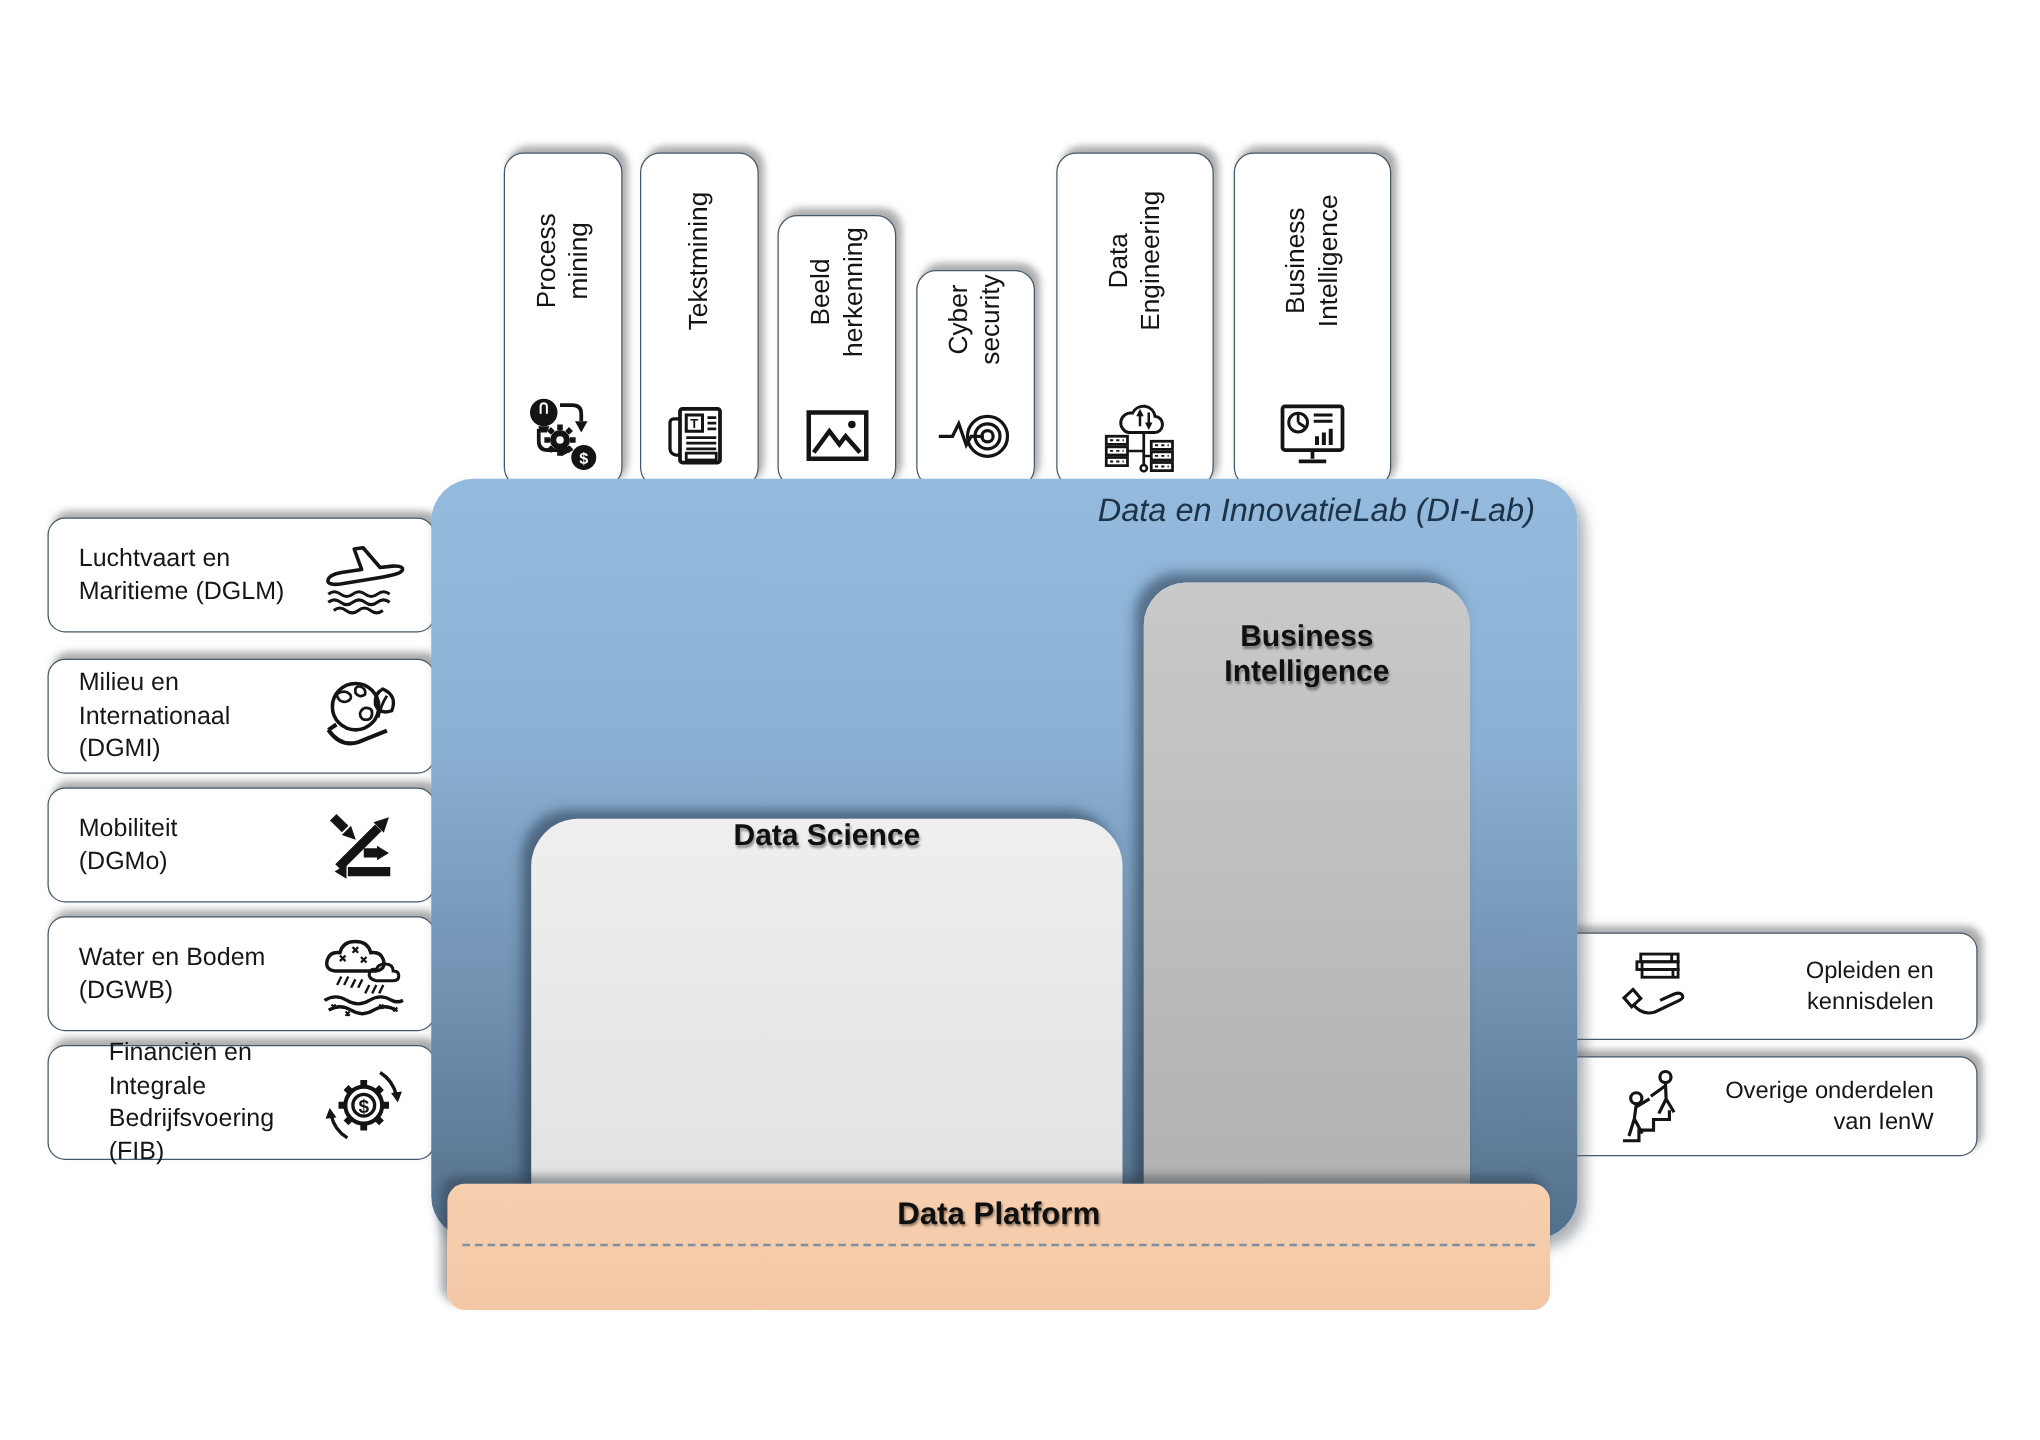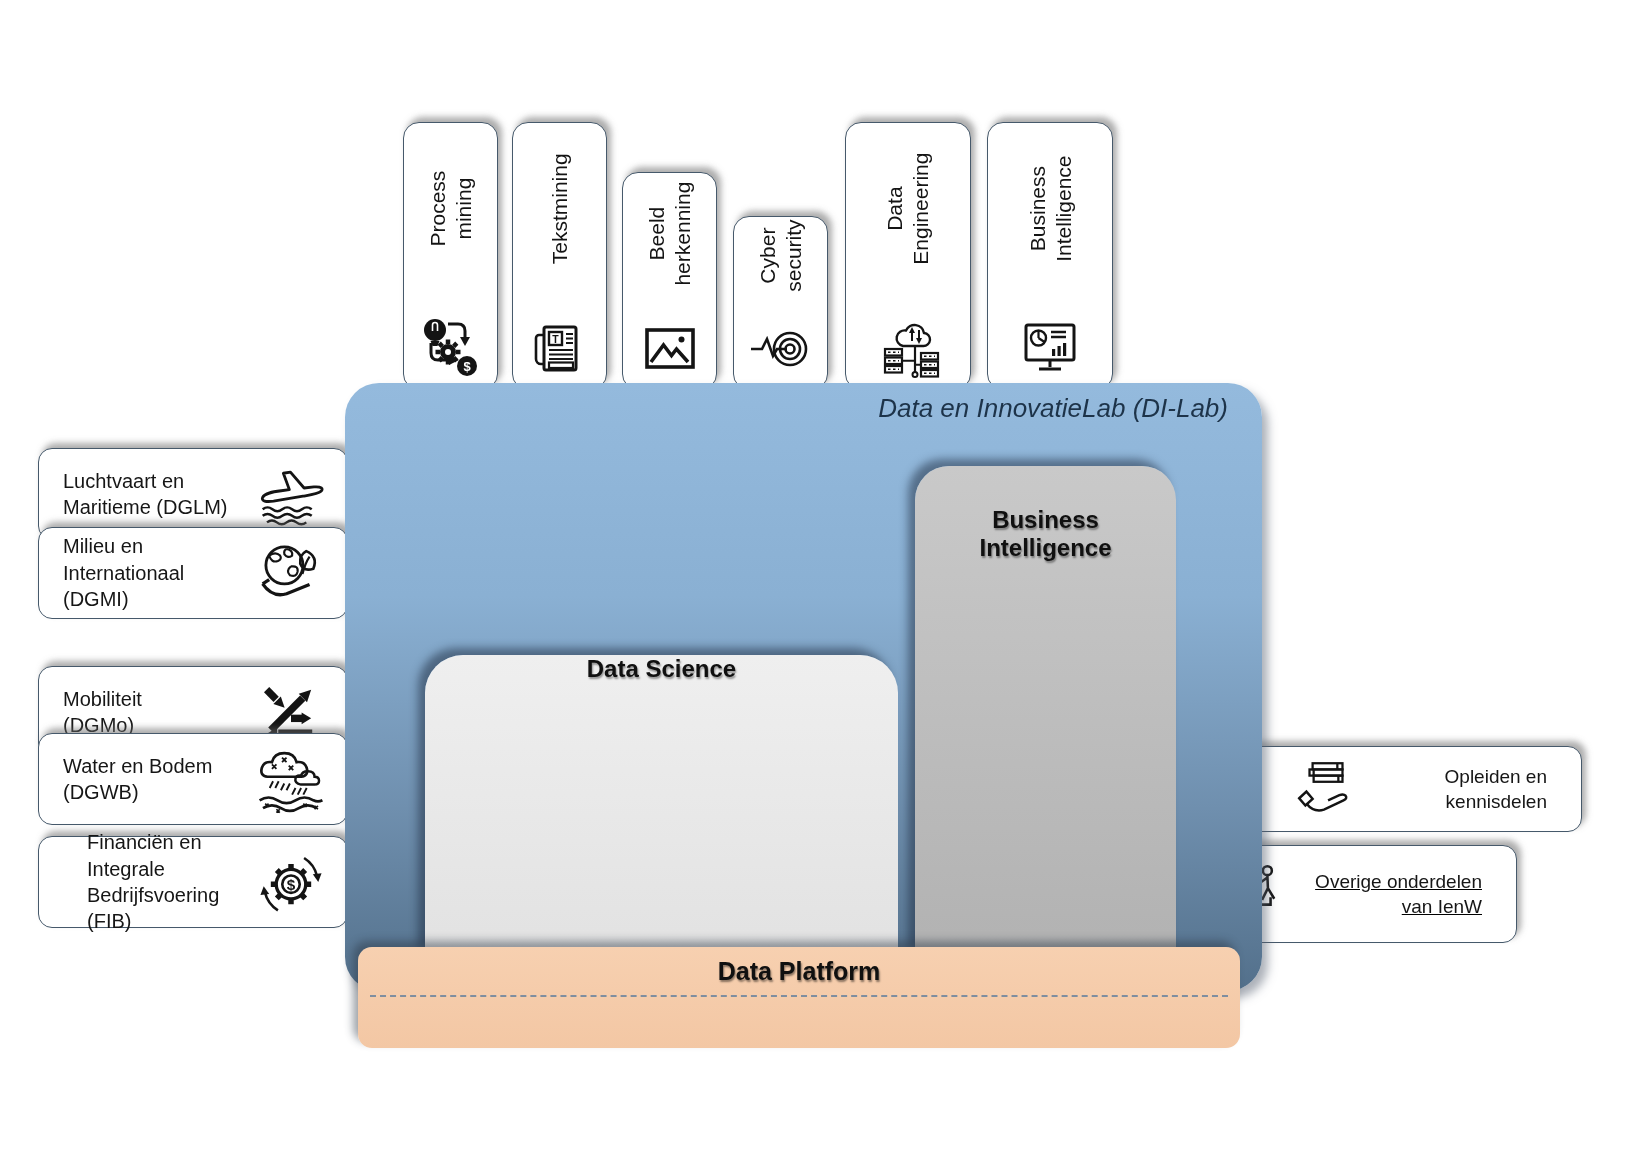--- a/index.html
+++ b/index.html
@@ -57,21 +57,21 @@
     border-radius:34px 34px 0 0; z-index:3;
     background:linear-gradient(180deg,#c9c9c9,#b2b2b2);
     box-shadow:-7px -7px 9px rgba(25,40,60,.5);
     text-align:center;
   }
   .inner-title {
     display:inline-block; white-space:pre-line;
     font-size:24px; font-weight:600; color:#101010;
     text-shadow:1px 2px 2px rgba(0,0,0,.4); line-height:1.18;
   }
-  .bi-box .inner-title { margin-top:40px; }
+  .bi-box .inner-title { margin-top:30px; }
 
   
   .platform {
     position:absolute; left:358px; top:947px; width:882px; height:101px;
     border-radius:14px; z-index:4;
     background:linear-gradient(180deg,#f7d0b0,#f3c7a4);
     box-shadow:-5px -6px 8px rgba(40,50,65,.45);
     text-align:center;
   }
   .platform-title {
@@ -209,21 +209,21 @@
           <path d="M34 17 h15 M34 22 h15" stroke-width="2.4"></path>
           <rect x="35" y="34" width="3.2" height="7" fill="#141414" stroke="none"></rect>
           <rect x="40.5" y="31" width="3.2" height="10" fill="#141414" stroke="none"></rect>
           <rect x="46" y="28" width="3.2" height="13" fill="#141414" stroke="none"></rect>
           <path d="M33 45 v7 M22 54 h22" stroke-width="3"></path>
         </g>
       </svg>
     </div>
   </div>
 
-  <div class="wcard hcard left-card" style="left:38px;top:448px;width:310px;height:92px;">
+  <div class="wcard hcard left-card" style="left:38px;top:414px;width:310px;height:92px;">
     <div class="hlabel">Luchtvaart en
 Maritieme (DGLM)</div>
     <div class="hicon">
       <svg width="78" height="72" viewBox="0 0 66 66">
         <g fill="none" stroke="#141414" stroke-width="2.6" stroke-linejoin="round">
           <path d="M7 36 C9 32 16 31 24 30 L31.5 29 L26 14 L32.5 13 L45 27.5 L54 26.5 C61 26 63 28 60.5 30.5 C58 33 50 34 44 35 L17 39.5 C10 40.5 5.5 39.5 7 36 Z"></path>
           <path d="M7 47 q4.5 -3.5 9 0 t9 0 t9 0 t9 0 t9 0" stroke-width="2.2"></path>
           <path d="M7 53 q4.5 -3.5 9 0 t9 0 t9 0 t9 0 t9 0" stroke-width="2.2"></path>
           <path d="M11 59 q4.5 -3.5 9 0 t9 0 t9 0 t9 0" stroke-width="2.2"></path>
         </g>
@@ -241,21 +241,21 @@
           <path d="M13 17 q6 -4 10 0 q2 3 -2 5 q-6 2 -8 -5 M29 11 q6 1 5 6 q-4 3 -7 -1 q-1 -4 2 -5 M33 27 q7 -1 6 5 q-1 5 -7 3 q-4 -4 1 -8" stroke-width="2"></path>
           <path d="M47 13 q11 5 6.5 16 q-9 3 -12 -4.5 q-1 -8 5.5 -11.5 z" stroke-width="2.4"></path>
           <path d="M50 18 q-4 6 -6.5 16" stroke-width="2"></path>
           <path d="M7 43 q9 13 22 9 l21 -8.5" stroke-width="3"></path>
           <path d="M7 43 l6 -4" stroke-width="3"></path>
         </g>
       </svg>
     </div>
   </div>
 
-  <div class="wcard hcard left-card" style="left:38px;top:666px;width:310px;height:92px;">
+  <div class="wcard hcard left-card" style="left:38px;top:630px;width:310px;height:92px;">
     <div class="hlabel">Mobiliteit
 (DGMo)</div>
     <div class="hicon">
       <svg width="72" height="70" viewBox="0 0 66 66">
         <g stroke="#141414" stroke-width="7" fill="none">
           <path d="M14 50 L44 20"></path>
           <path d="M10 12 L19 21"></path>
           <path d="M33 39 h11"></path>
           <path d="M53 53 H21"></path>
         </g>
@@ -316,21 +316,21 @@
           <path d="M44 8 v6 M21 14 v6 M45 20 v6"></path>
           <path d="M14 47 q7 9 17 6 l19 -9 q4 -2 2 -4.5 q-2 -2 -6 -0.5 l-11 5" stroke-width="2.4"></path>
           <polygon points="7,42 14,35.5 20,42.5 13,49" stroke-width="2.4"></polygon>
         </g>
       </svg>
     </div>
     <div class="hlabel">Opleiden en
 kennisdelen</div>
   </div>
 
-  <div class="wcard hcard right-card" style="left:1180px;top:845px;width:337px;height:98px;text-decoration:underline;">
+  <div class="wcard hcard right-card" style="left:1245px;top:845px;width:337px;height:80px;">
     <div class="hicon">
       <svg width="70" height="70" viewBox="0 0 66 66">
         <g fill="none" stroke="#141414" stroke-width="2.4">
           <path d="M7 59 h12 v-8 h11 v-8 h12 v-7"></path>
           <circle cx="17" cy="27" r="4.2"></circle>
           <path d="M17 31.5 l-1.5 11 M15.5 42.5 l-4 13 M15.5 42.5 l6 11 M17 33.5 l10 -6"></path>
           <circle cx="39" cy="11" r="4.2"></circle>
           <path d="M39 15.5 l0.5 12 M39.5 27.5 l-5.5 11 M39.5 27.5 l6 10 M39 17.5 l-11 8"></path>
         </g>
       </svg>

